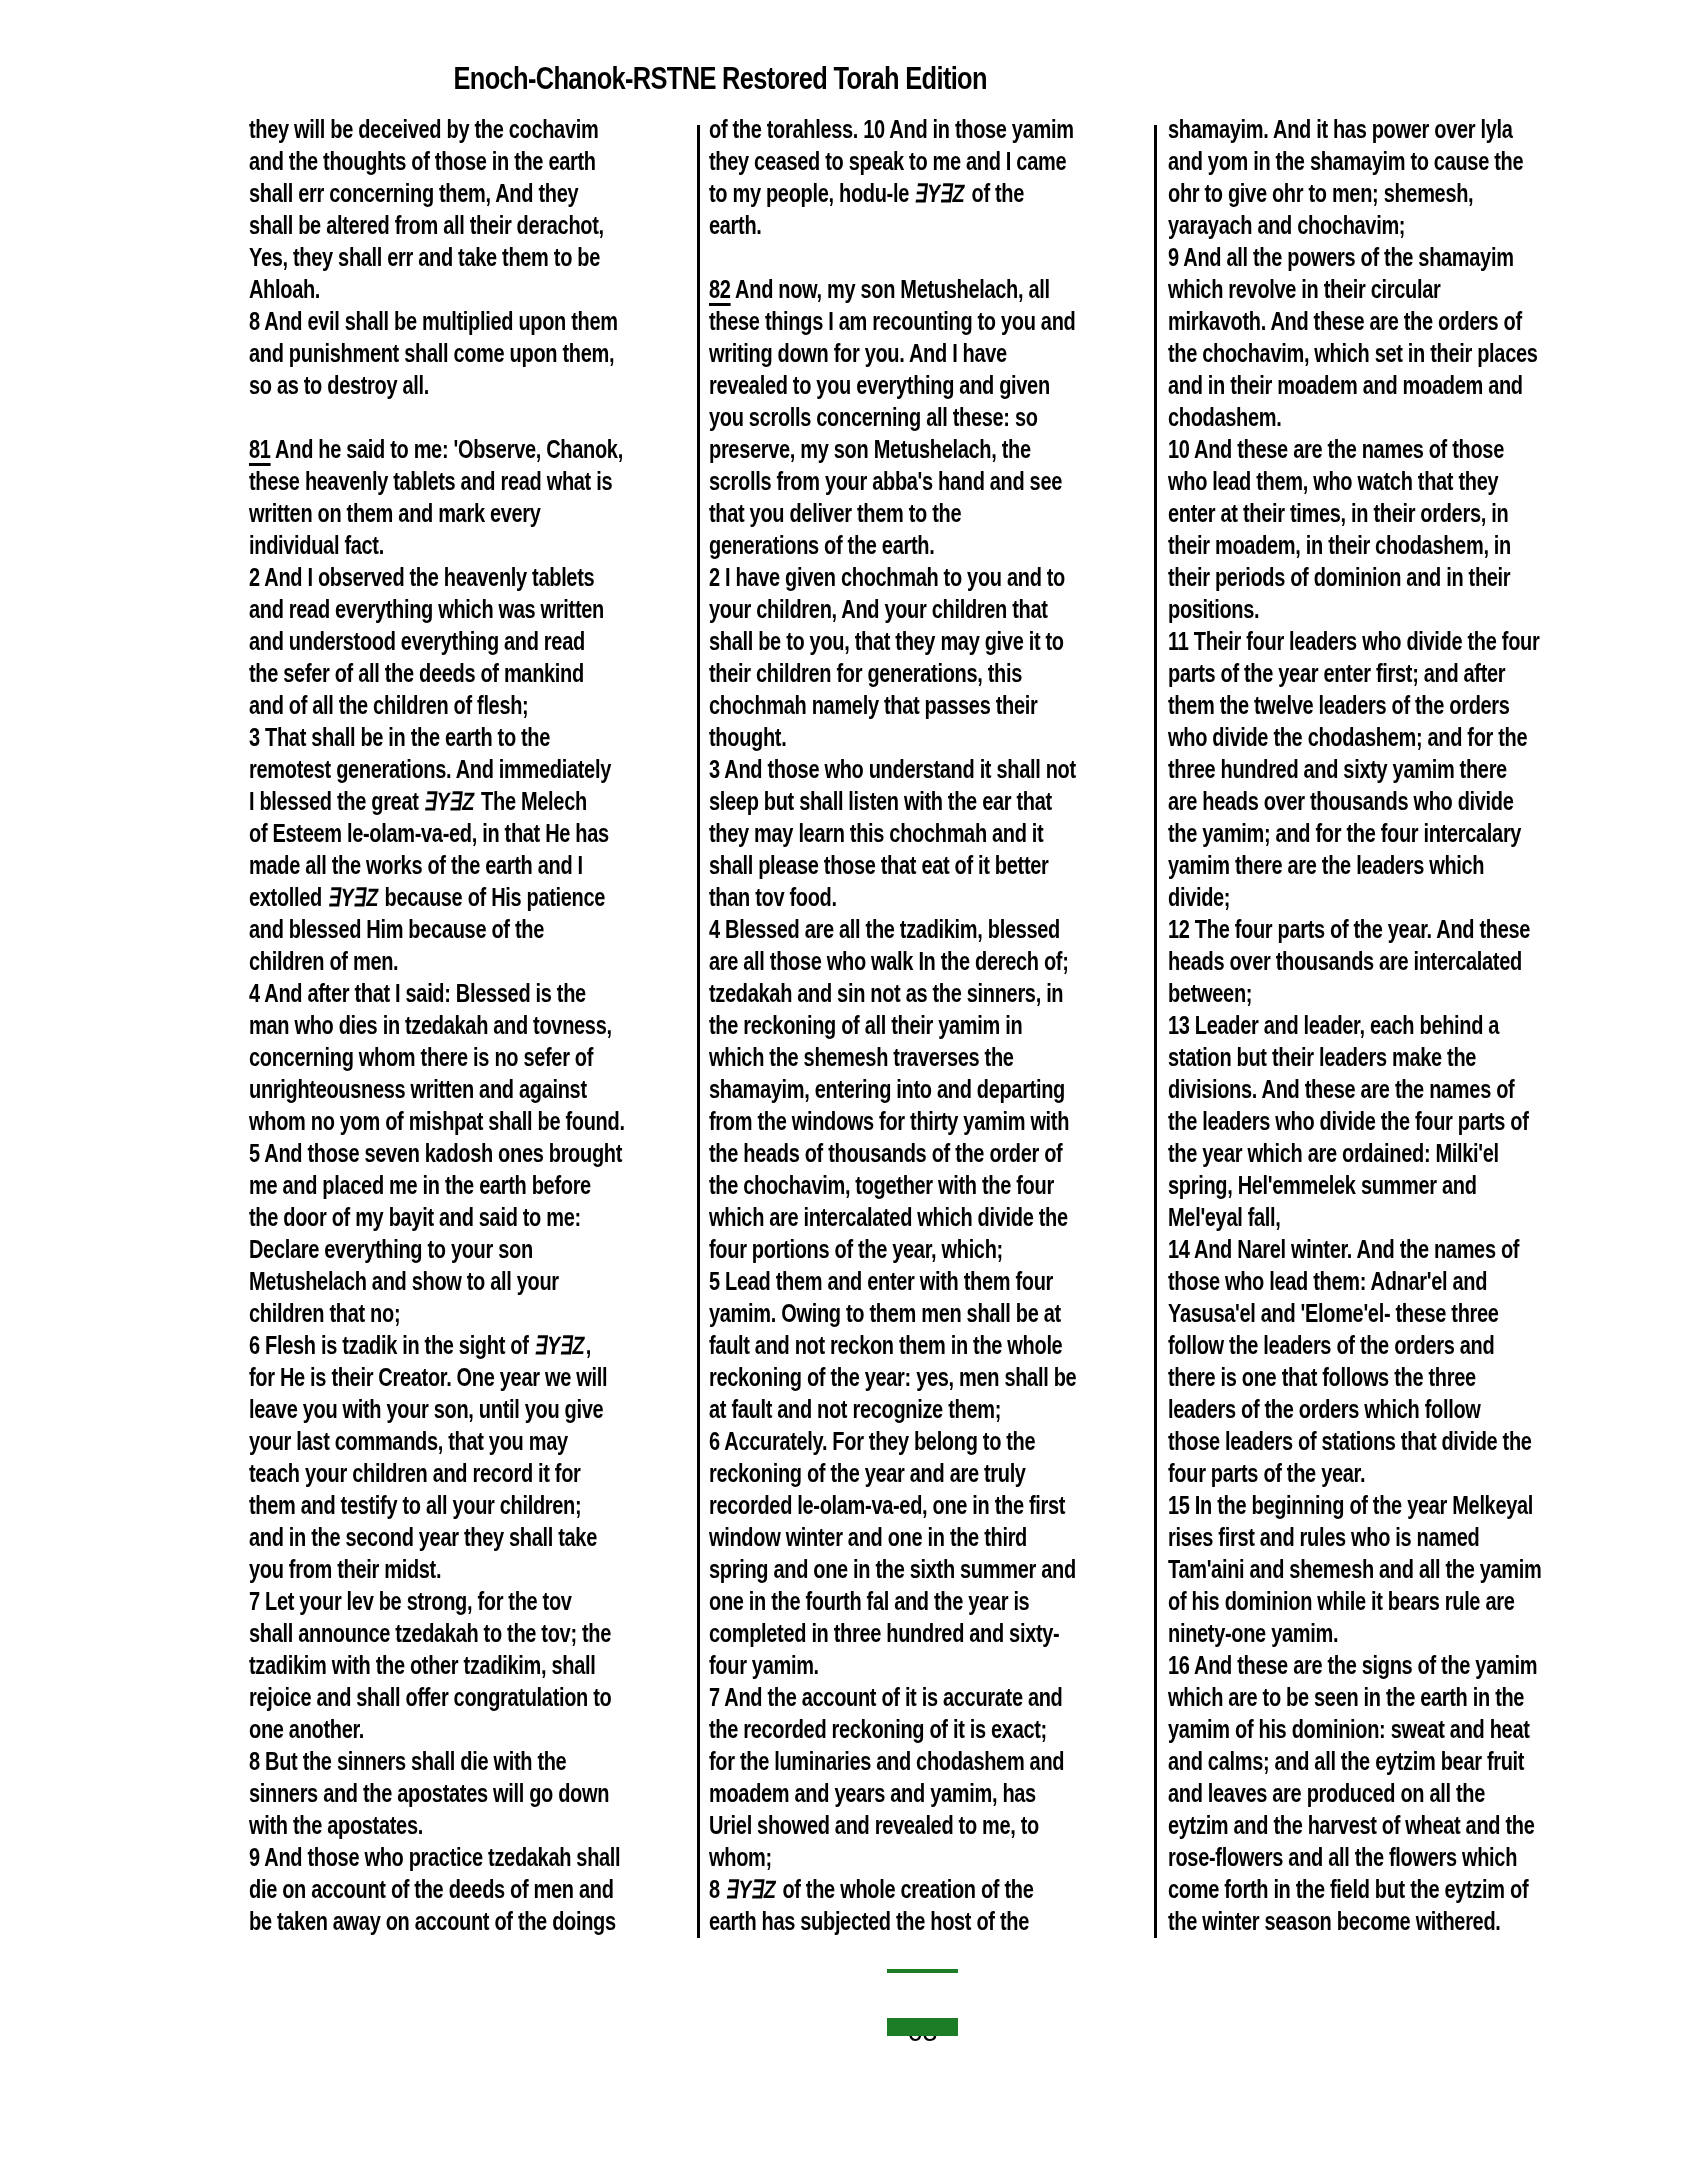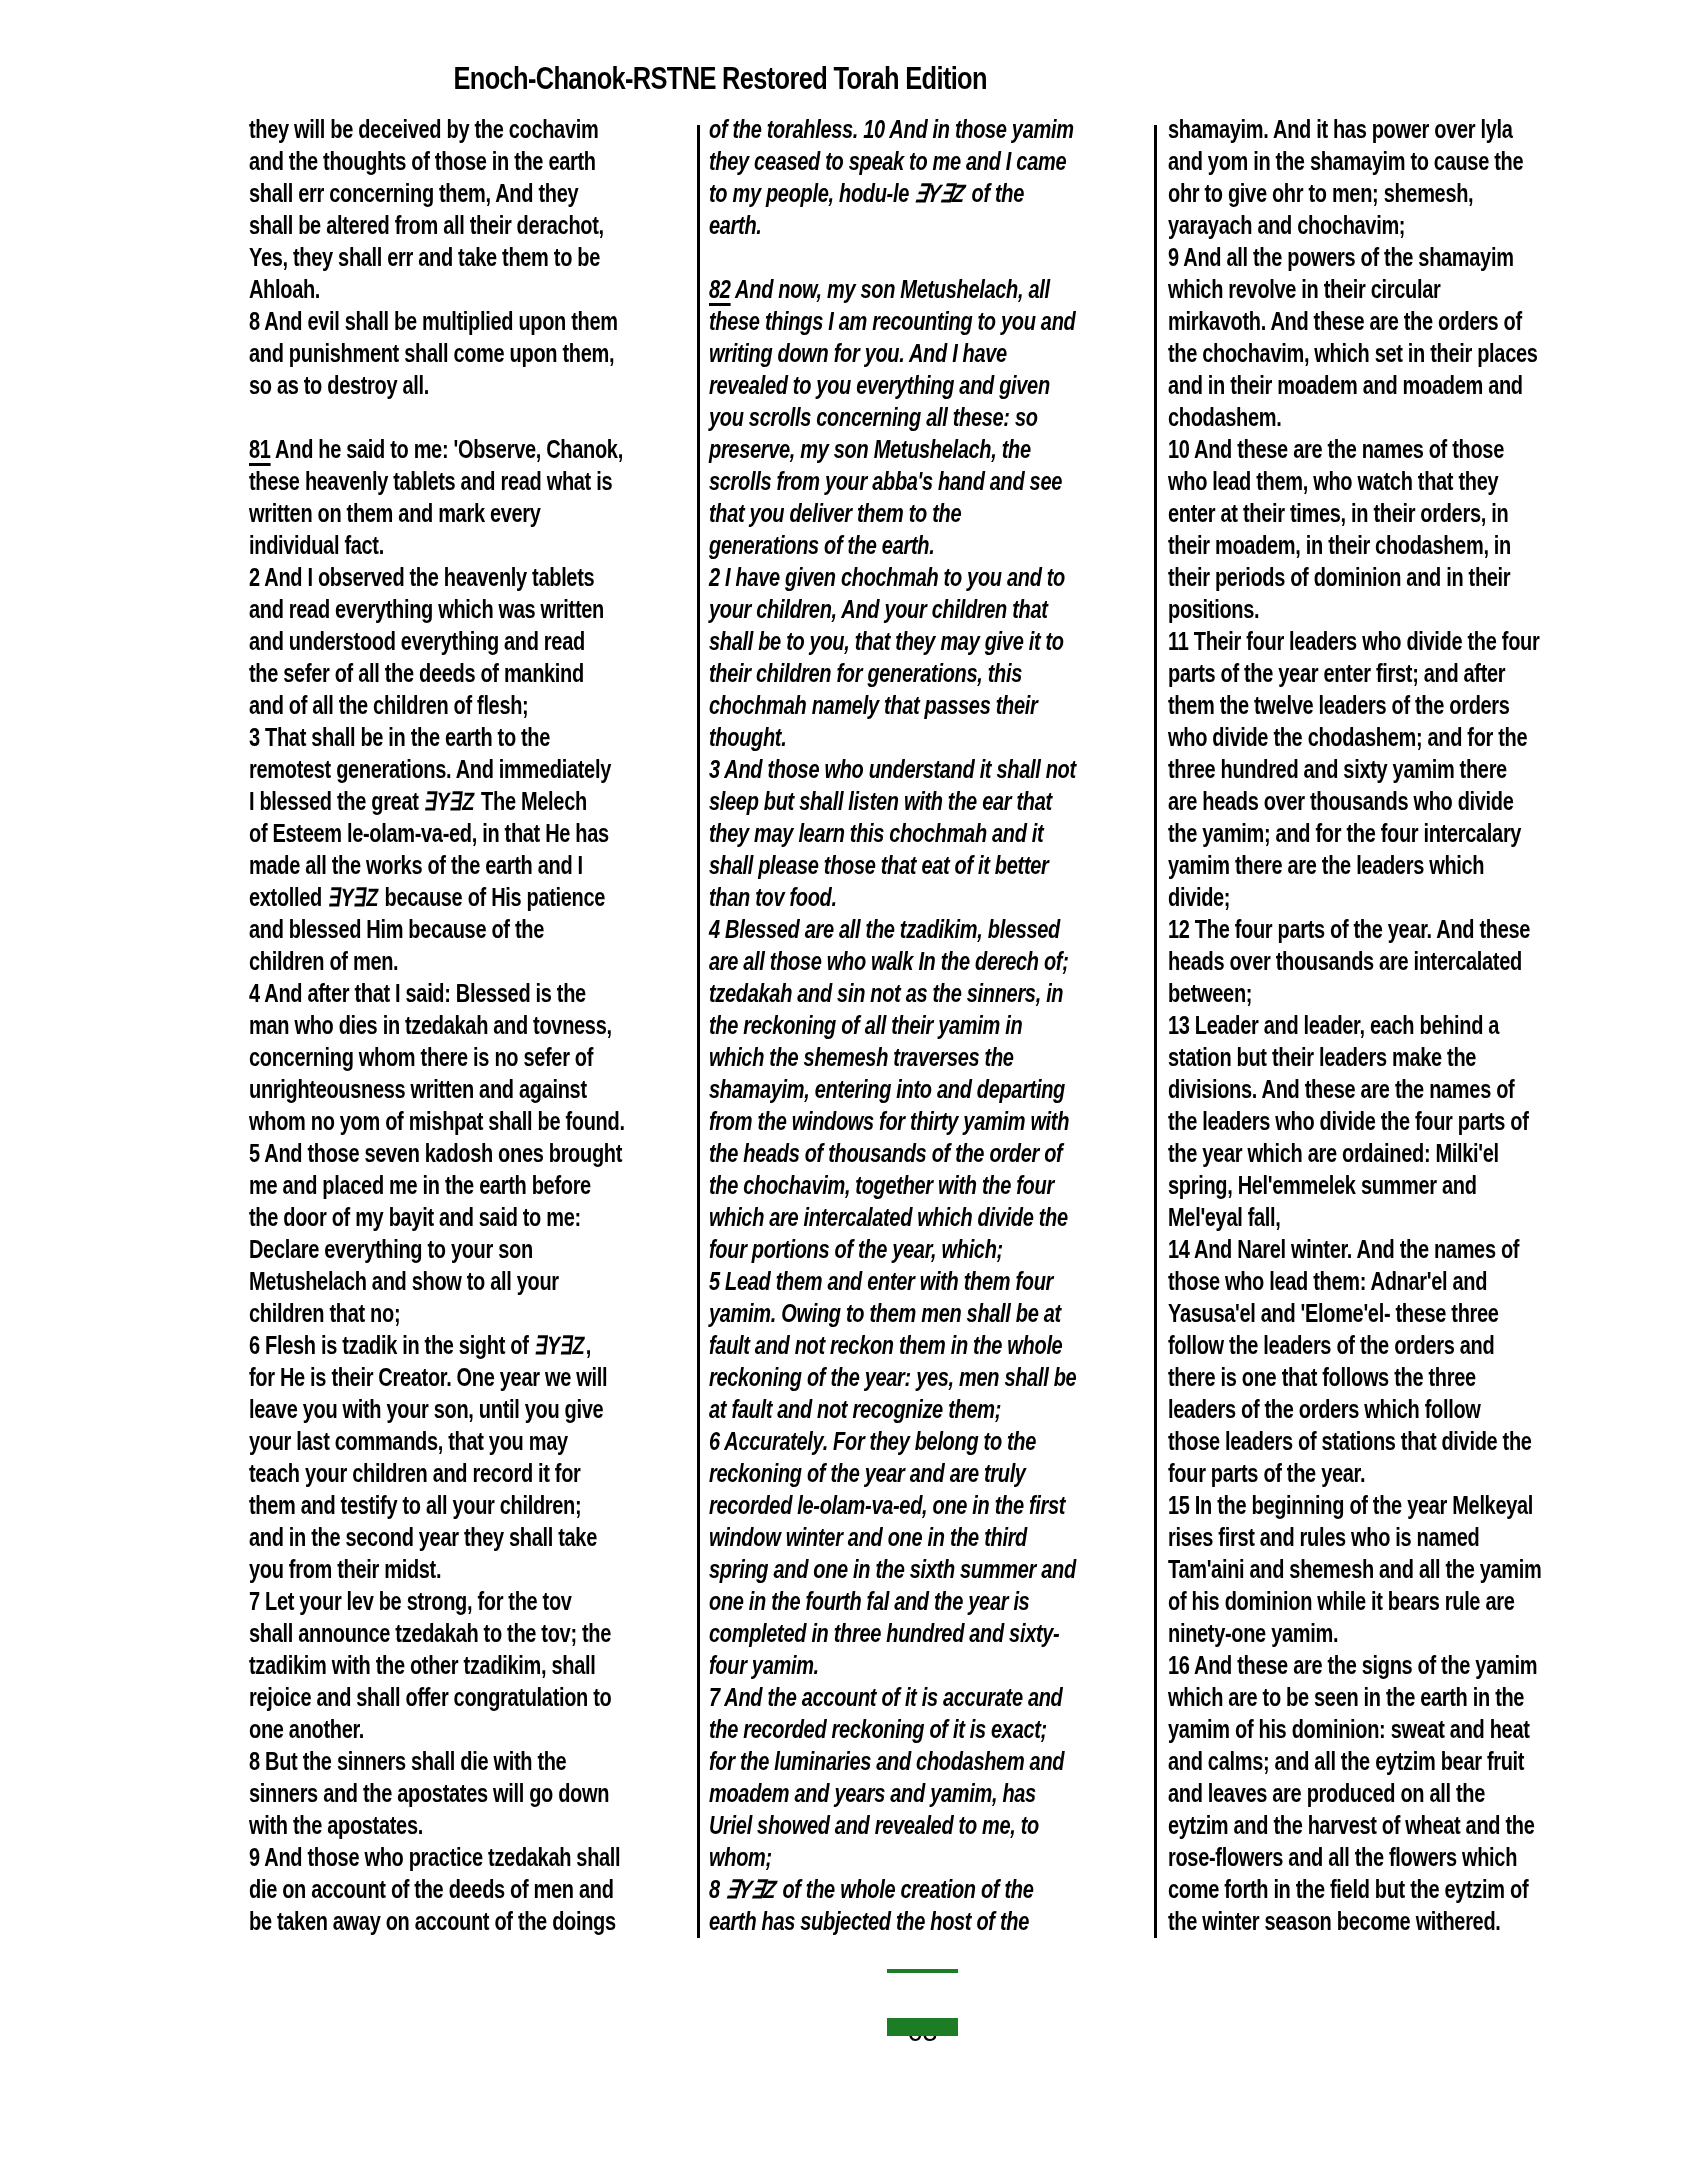--- a/index.html
+++ b/index.html
@@ -11,21 +11,21 @@
   .header-wrap{
     position:absolute;top:61px;left:0;width:1440px;
     display:flex;justify-content:center;
   }
   .header-title{
     font-size:31px;font-weight:700;letter-spacing:-0.8px;
     white-space:nowrap;transform:scaleX(0.82);transform-origin:center top;
   }
   .col{position:absolute;top:113px;}
   .col-1{left:249px;}
-  .col-2{left:709px;font-style:italic;}
+  .col-2{left:709px;}
   .col-3{left:1168px;}
   .col-text{
     width:577px;font-size:25px;font-weight:700;letter-spacing:-0.4px;
     line-height:32px;transform:scaleX(0.80);transform-origin:0 0;
     white-space:nowrap;
   }
   .tline{height:32px;white-space:nowrap;}
   .chapter-num{border-bottom:3.3px solid #000;}
   .yhwh{
     display:inline-block;transform:skewX(-9deg);

